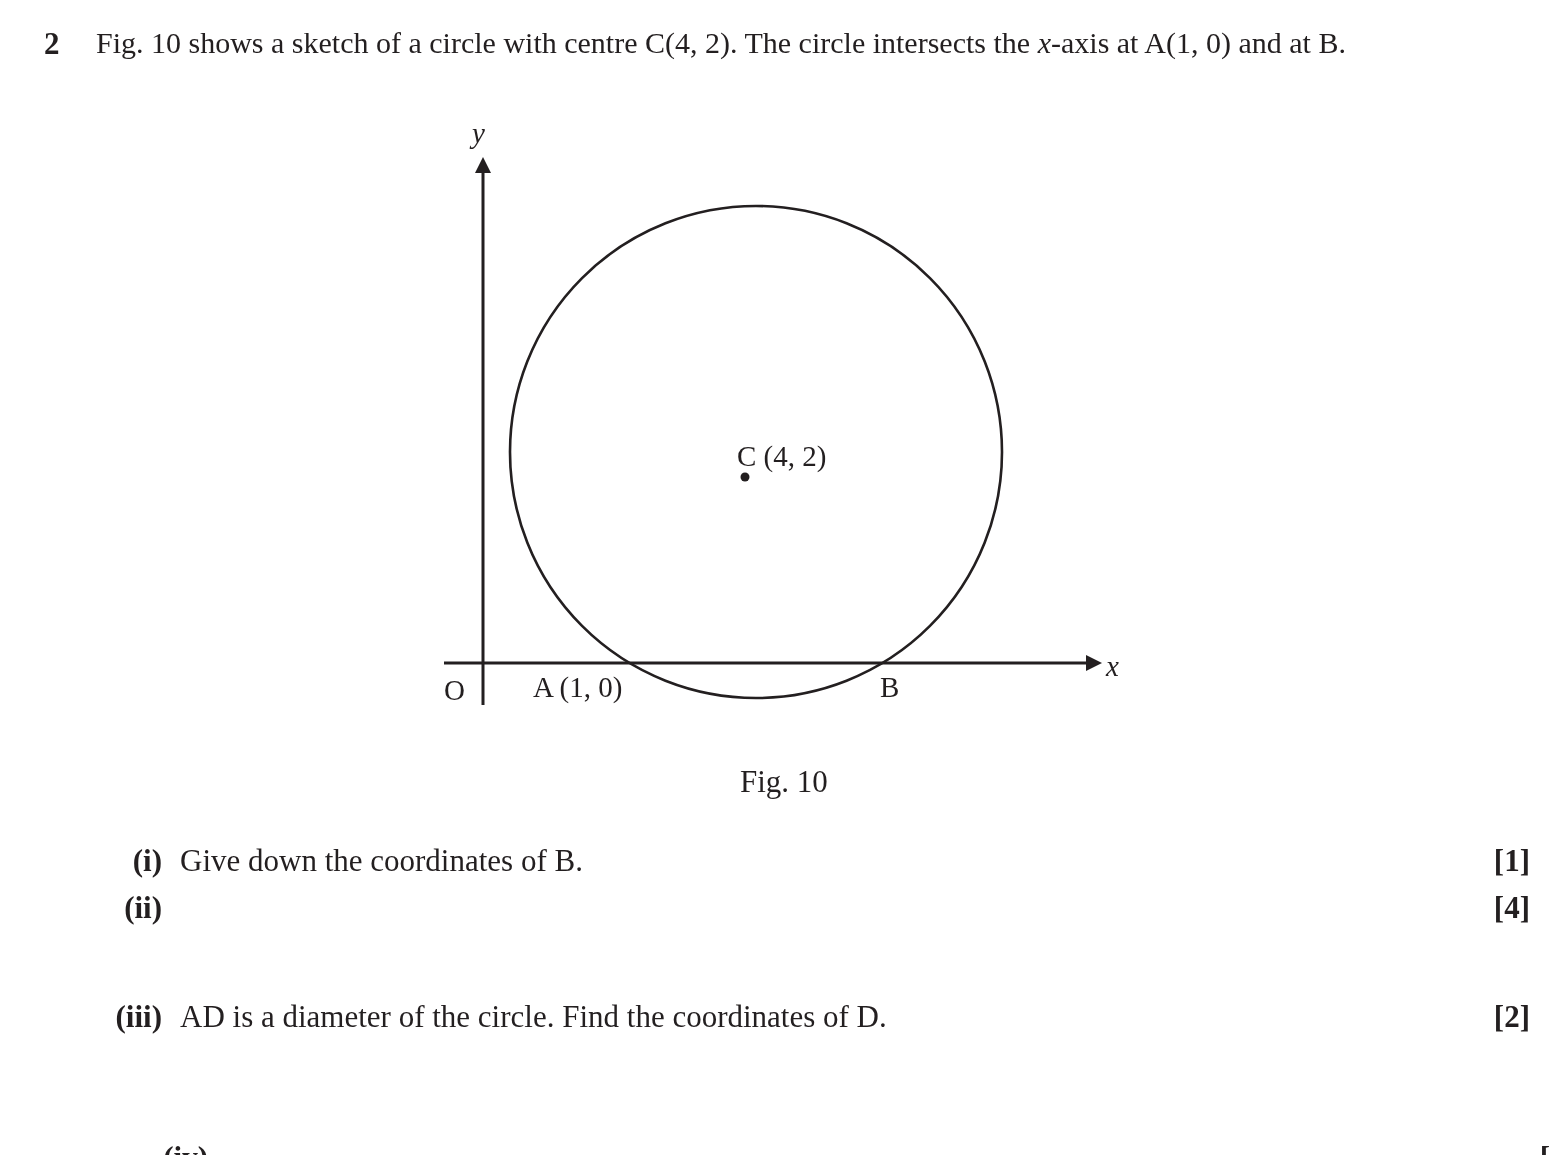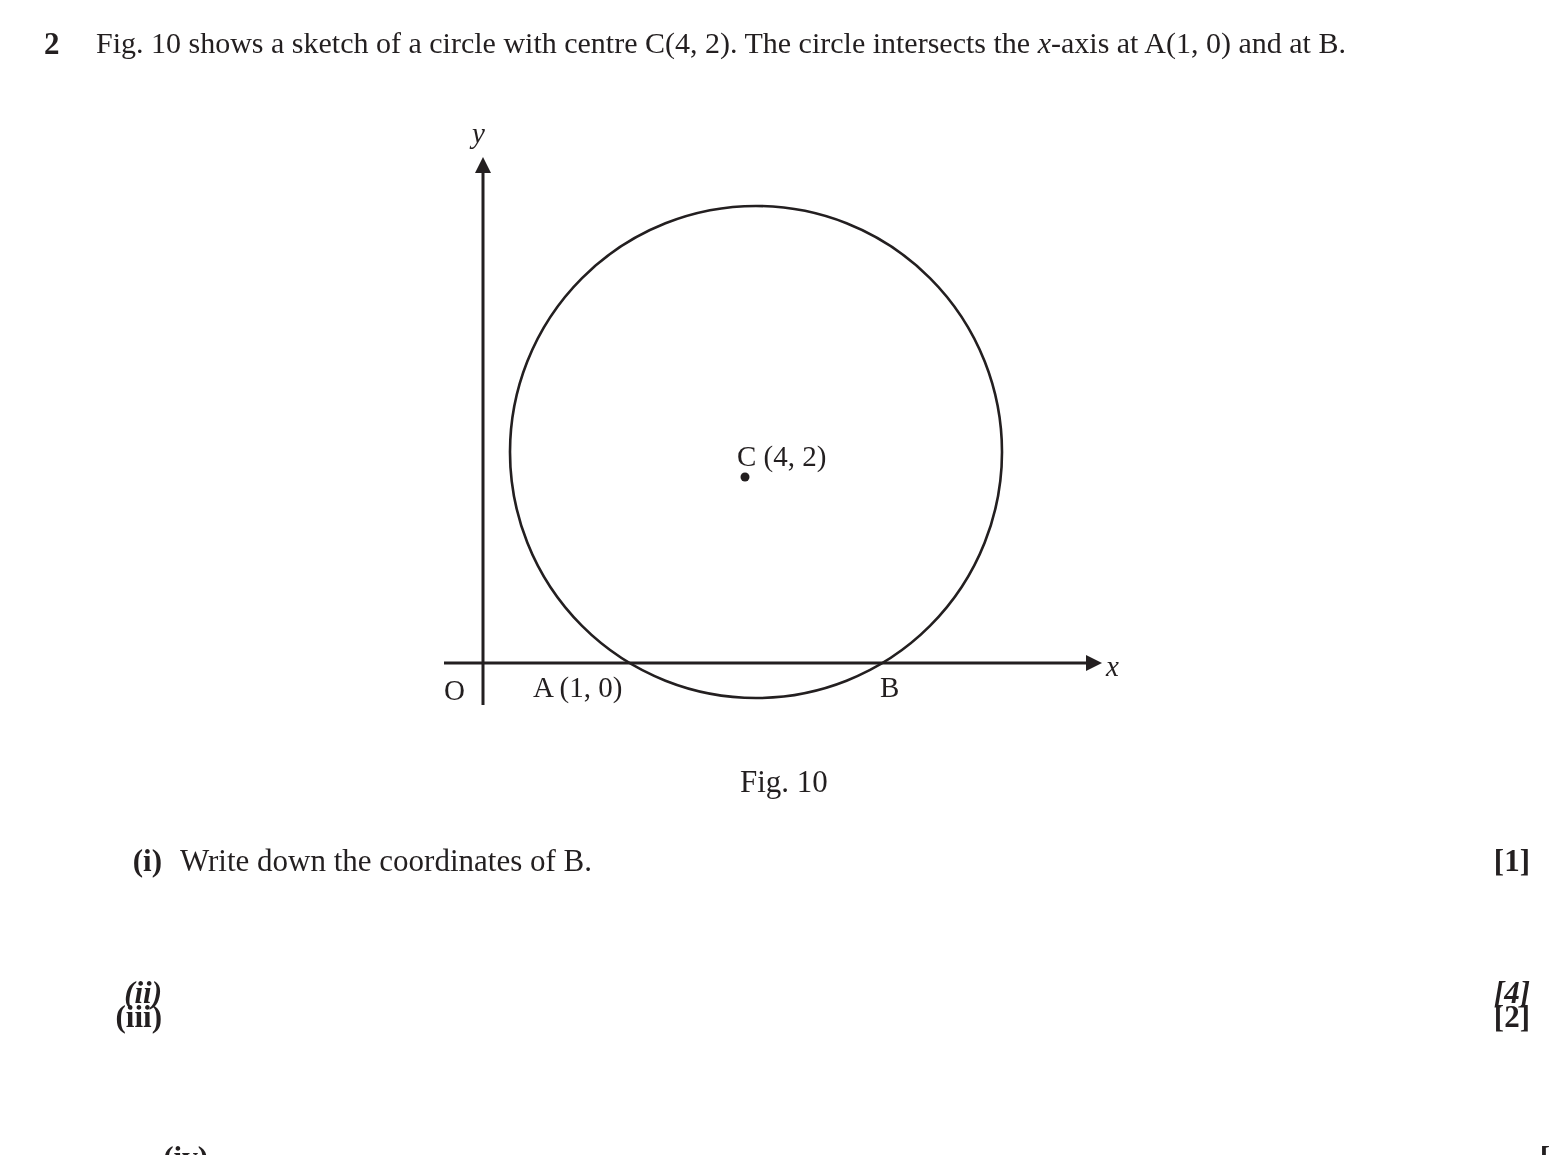--- a/index.html
+++ b/index.html
@@ -60,30 +60,31 @@
   <text class="lbl" x="444" y="700" font-size="29">O</text>
   <text class="lbl" x="533" y="697" font-size="29">A (1, 0)</text>
   <text class="lbl" x="880" y="697" font-size="29">B</text>
   <text class="lbl" x="737" y="466" font-size="29">C (4, 2)</text>
 </svg>
 
 <div class="fig-caption">Fig. 10</div>
 
 <div class="part" style="top:843px;">
   <span class="pl">(i)</span>
-  <span class="pt">Write down the coordinates of B.</span>
+  <span class="pt">Give down the coordinates of B.</span>
   <span class="pm">[1]</span>
 </div>
 
-<div class="part" style="top:975px;font-style:italic;">
+<div class="part" style="top:890px;">
   <span class="pl">(ii)</span>
   <span class="pm">[4]</span>
 </div>
 
 <div class="part" style="top:999px;">
   <span class="pl">(iii)</span>
+  <span class="pt">AD is a diameter of the circle. Find the coordinates of D.</span>
   <span class="pm">[2]</span>
 </div>
 
 <div class="part" style="top:1140px;margin-left:46px;">
   <span class="pl">(iv)</span>
   <span class="pm">[4]</span>
 </div>
 
 </body></html>

